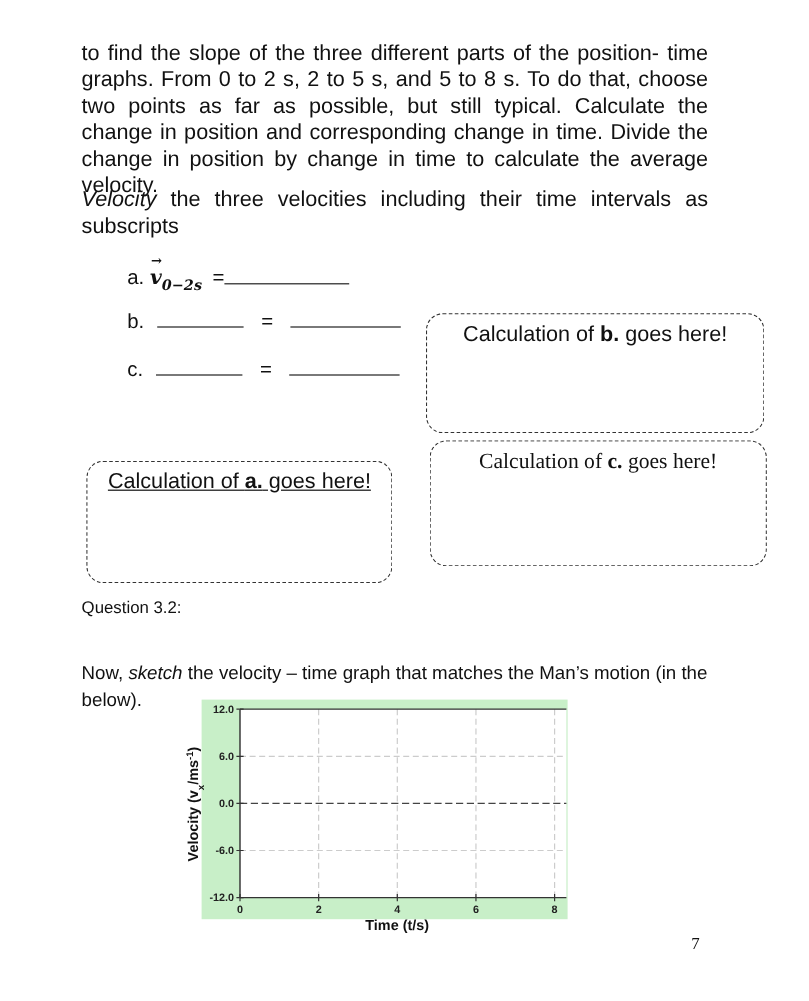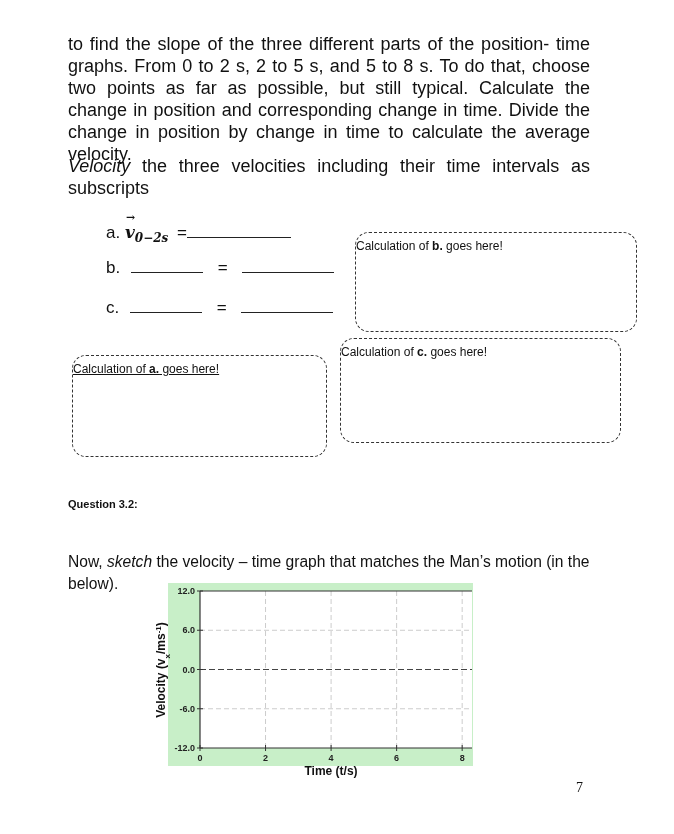--- a/index.html
+++ b/index.html
@@ -16,24 +16,24 @@
     #p2 { top: 155px; }
     .answers { left: 106px; font-size: 17px; }
     .ans-line { position: absolute; white-space: nowrap; }
     .ans-line .lbl { display: inline-block; }
     .blank { display: inline-block; border-bottom: 1px solid #222; height: 14px; vertical-align: baseline; }
     .vec { font-family: "DejaVu Serif", serif; font-weight: bold; font-style: italic; position: relative; }
     .vec .arrow { position: absolute; left: 1px; top: -11px; font-size: 11px; font-style: normal; }
     .vec sub { font-size: 12px; font-weight: bold; }
     .box {
       position: absolute; border: 1.3px dashed #333; border-radius: 14px; box-sizing: border-box;
-      font-size: 12px; text-align: left; padding-top: 6px;
+      font-size: 18px; text-align: center; padding-top: 6px; margin-top: 29px;
     }
     .box b { font-weight: bold; }
-    #q-title { left: 68px; top: 498px; font-size: 11px; font-weight: bold; }
+    #q-title { left: 68px; top: 498px; font-size: 14px; font-weight: normal; }
     #q-body { left: 68px; top: 534px; width: 530px; font-size: 15.6px; line-height: 22px; margin-top: 17px; }
     #chart { left: 150px; top: 582px; width: 330px; height: 200px; }
     #pageno { left: 576px; top: 780px; font-family: "Liberation Serif", serif; font-size: 14px; }
   </style>
 </head>
 <body>
 
 <div id="p1" class="abs para">to find the slope of the three different parts of the position- time graphs. From 0 to 2 s, 2 to 5 s, and 5 to 8 s. To do that, choose two points as far as possible, but still typical. Calculate the change in position and corresponding change in time. Divide the change in position by change in time to calculate the average velocity.</div>
 
 <div id="p2" class="abs para">
@@ -57,21 +57,21 @@
     <span class="blank" style="width:72px;margin-left:6px;"></span>
     <span style="margin:0 10px;">=</span>
     <span class="blank" style="width:92px;"></span>
   </div>
 </div>
 
 <div class="box" style="left:355px; top:232px; width:282px; height:100px;">
   <span>Calculation of </span><b>b.</b><span> goes here!</span>
 </div>
 
-<div class="box" style="left:340px; top:338px; width:281px; height:105px;">
+<div class="box" style="left:358px; top:338px; width:281px; height:105px;font-family:Liberation Serif, serif;">
   <span>Calculation of </span><b>c.</b><span> goes here!</span>
 </div>
 
 <div class="box" style="left:72px; top:355px; width:255px; height:102px;text-decoration:underline;">
   <span>Calculation of </span><b>a.</b><span> goes here!</span>
 </div>
 
 <div id="q-title" class="abs">Question 3.2:</div>
 <div id="q-body" class="abs">
   <span>Now, </span><i>sketch</i><span> the velocity – time graph that matches the Man’s motion (in the below).</span>

